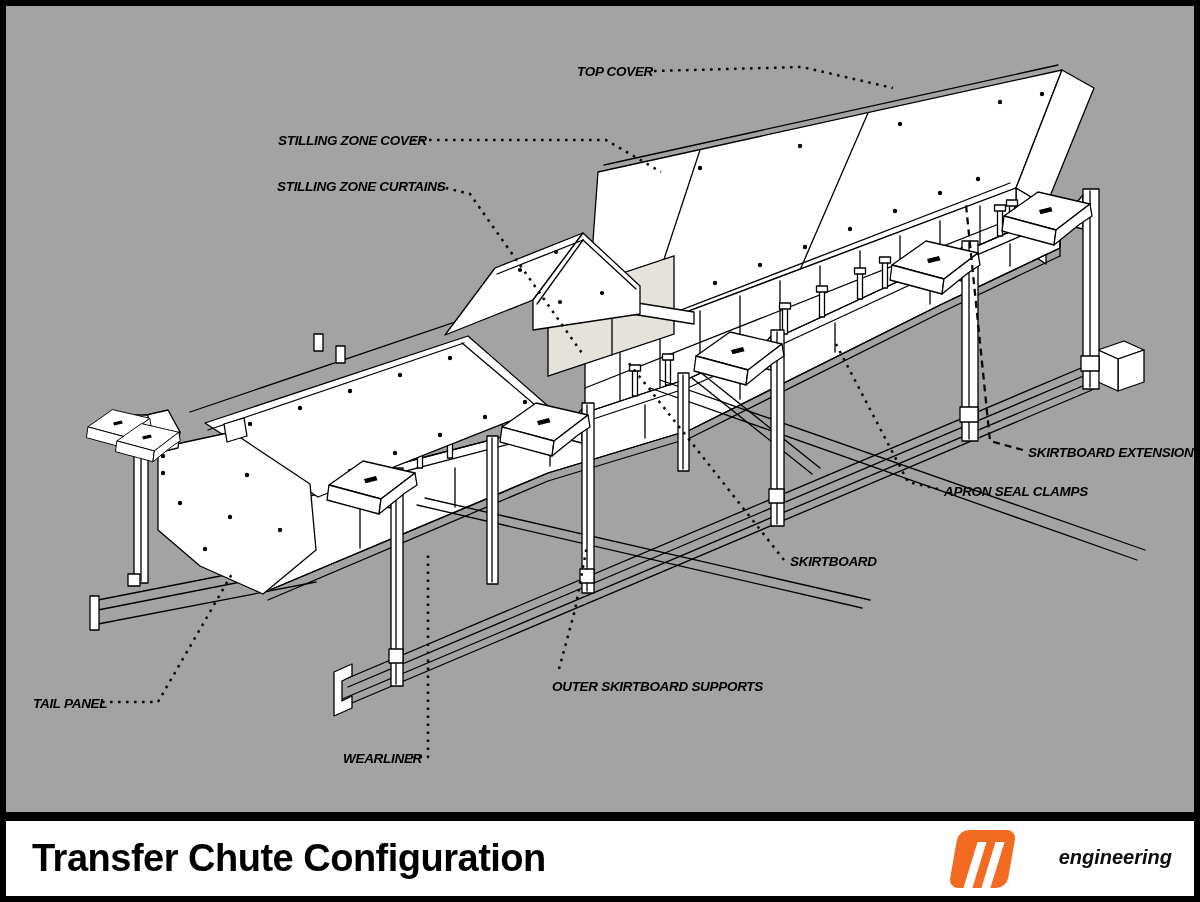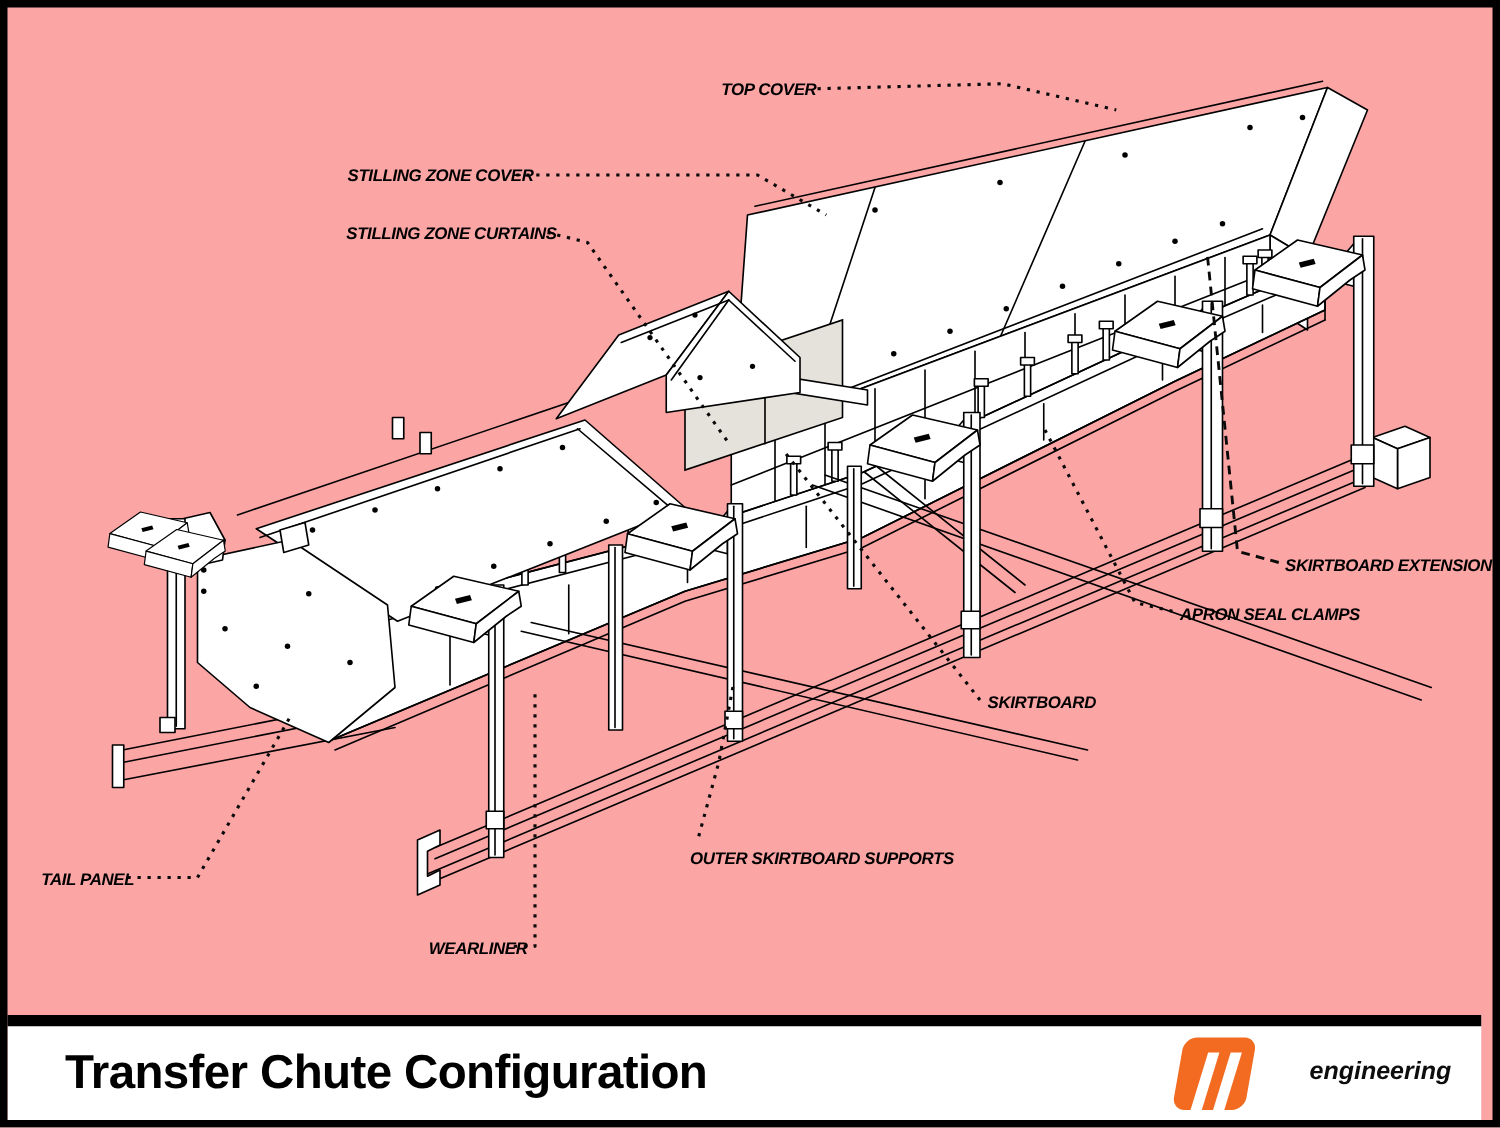--- a/index.html
+++ b/index.html
@@ -1,30 +1,30 @@
 <!DOCTYPE html>
 <html><head>
 <meta charset="utf-8">
 <style>
   html,body{margin:0;padding:0;background:#888;}
-  .page{position:relative;width:1200px;height:902px;background:#fca5a5;overflow:hidden;
+  .page{position:relative;width:1200px;height:902px;background:#a3a3a3;overflow:hidden;
         font-family:"Liberation Sans",sans-serif;}
   .frame{position:absolute;inset:0;border:6px solid #000;pointer-events:none;z-index:40;}
   .canvas{position:absolute;left:0;top:0;width:1200px;height:902px;}
   
   .ln{stroke:#000;stroke-width:1.3;fill:none;stroke-linejoin:round;stroke-linecap:round;}
   .wh{fill:#fff;stroke:#000;stroke-width:1.3;stroke-linejoin:round;}
   .dt{fill:#000;stroke:none;}
   .ldr{stroke:#0a0a0a;stroke-width:2.5;fill:none;stroke-dasharray:2.6 5.4;stroke-linejoin:round;}
   .ldr-dash{stroke:#0a0a0a;stroke-width:2.3;fill:none;stroke-dasharray:7 5;stroke-linejoin:round;}
   .lbl{font:italic 700 13.5px "Liberation Sans",sans-serif;fill:#000;letter-spacing:-0.3px;}
   
-  .footer{position:absolute;left:6px;right:15px;bottom:6px;height:84px;background:#fff;
+  .footer{position:absolute;left:6px;right:4px;bottom:6px;height:84px;background:#fff;
           border-top:9px solid #000;display:flex;align-items:center;justify-content:space-between;
-          padding:0 24px 0 46px;box-sizing:border-box;z-index:30;}
+          padding:0 24px 0 26px;box-sizing:border-box;z-index:30;}
   .title{font-size:38px;font-weight:700;color:#000;letter-spacing:-0.5px;white-space:nowrap;}
   .logo{display:flex;align-items:center;gap:10px;}
   .logo-text{display:flex;flex-direction:column;line-height:1;}
   .logo-brand-row{display:flex;align-items:flex-end;}
   .logo-brand{font:italic 900 42px "Liberation Sans",sans-serif;letter-spacing:-2.5px;color:#0d0d0d;}
   .logo-reg{font:700 13px "Liberation Sans",sans-serif;color:#0d0d0d;margin-left:2px;margin-bottom:3px;}
   .logo-sub{font:italic 700 20px "Liberation Sans",sans-serif;letter-spacing:0;color:#0d0d0d;margin-top:-2px;padding-left:2px;margin-left:32px;}
 </style>
 </head>
 <body>

